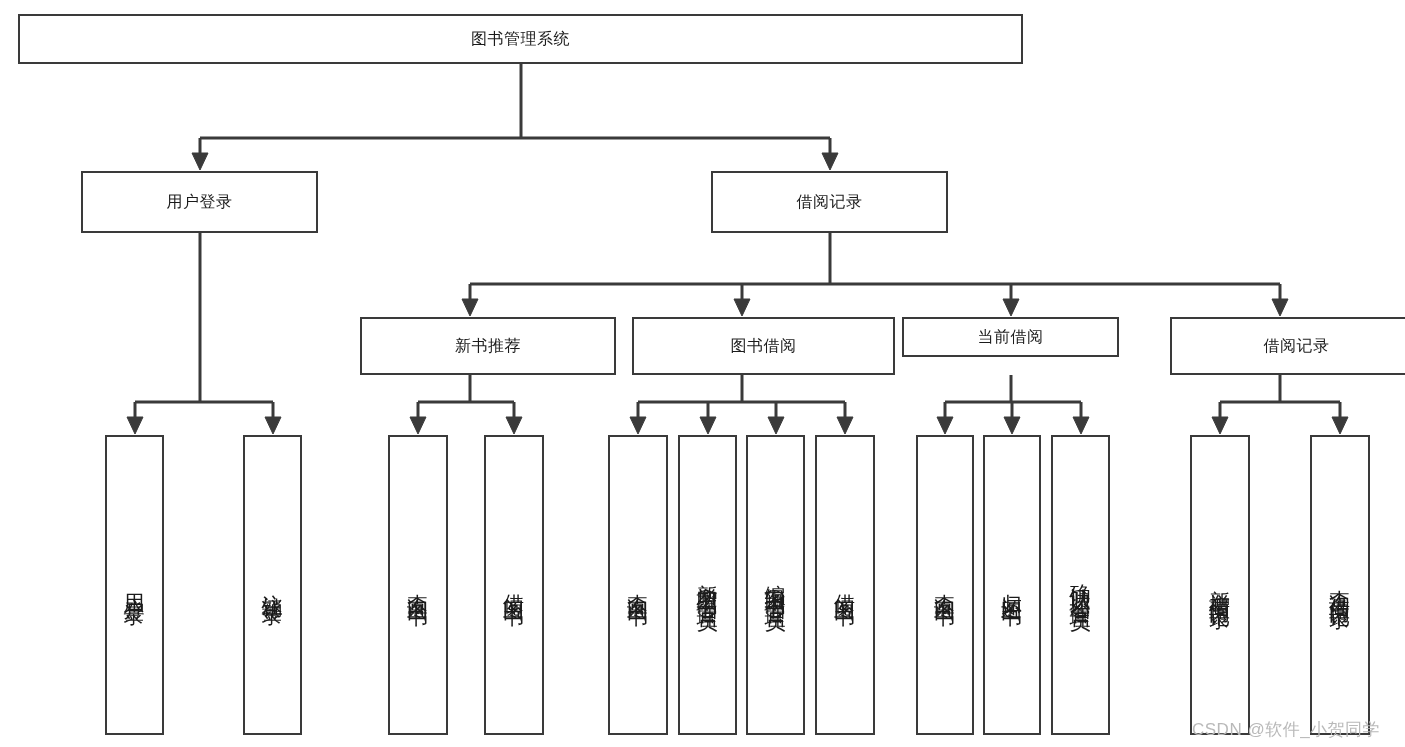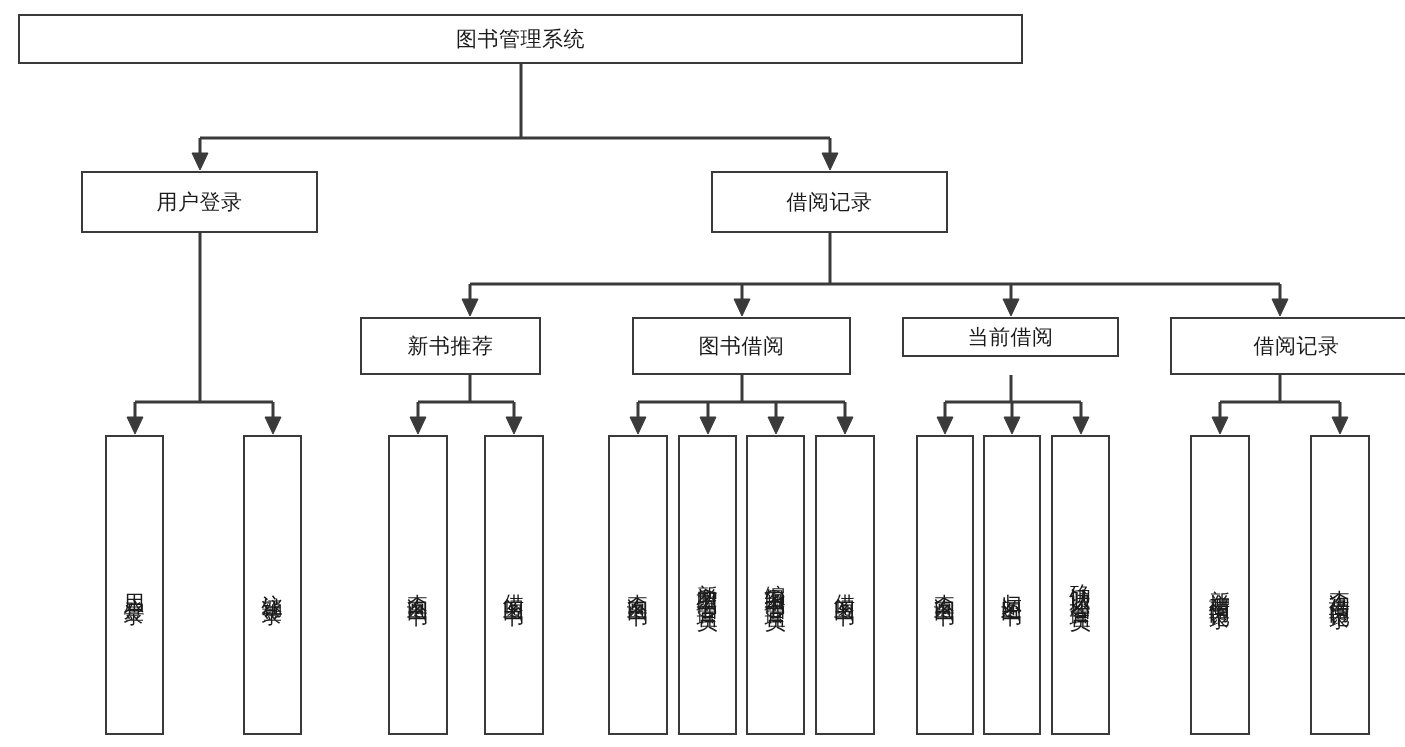--- a/index.html
+++ b/index.html
@@ -35,21 +35,21 @@
     justify-content: center;
     color: #1b1b1b;
   }
   .node-label {
     display: block;
     text-align: center;
     line-height: 1.18;
     white-space: nowrap;
   }
   .horiz .node-label {
-    font-size: 21px;
+    font-size: 16px;
     letter-spacing: 0.5px;
   }
   .vert {
     padding: 6px 0;
   }
   .vert .node-label {
     writing-mode: vertical-rl;
     text-orientation: upright;
     font-size: 21px;
     letter-spacing: 4px;
@@ -139,24 +139,24 @@
   <div id="nodes">
       <div class="node horiz" style="left: 18px; top: 14px; width: 1005px; height: 50px;">
         <span class="node-label">图书管理系统</span>
       </div>
       <div class="node horiz" style="left: 81px; top: 171px; width: 237px; height: 62px;">
         <span class="node-label">用户登录</span>
       </div>
       <div class="node horiz" style="left: 711px; top: 171px; width: 237px; height: 62px;">
         <span class="node-label">借阅记录</span>
       </div>
-      <div class="node horiz" style="left: 360px; top: 317px; width: 181px; height: 58px;">
+      <div class="node horiz" style="left: 360px; top: 317px; width: 256px; height: 58px;">
         <span class="node-label">新书推荐</span>
       </div>
-      <div class="node horiz" style="left: 632px; top: 317px; width: 219px; height: 58px;">
+      <div class="node horiz" style="left: 632px; top: 317px; width: 263px; height: 58px;">
         <span class="node-label">图书借阅</span>
       </div>
       <div class="node horiz" style="left: 902px; top: 317px; width: 217px; height: 40px;">
         <span class="node-label">当前借阅</span>
       </div>
       <div class="node horiz" style="left: 1170px; top: 317px; width: 253px; height: 58px;">
         <span class="node-label">借阅记录</span>
       </div>
       <div class="node vert" style="left: 105px; top: 435px; width: 59px; height: 300px;">
         <span class="node-label">用户登录</span>
@@ -191,13 +191,14 @@
       <div class="node vert" style="left: 1051px; top: 435px; width: 59px; height: 300px;">
         <span class="node-label">确认归还（管理员）</span>
       </div>
       <div class="node vert" style="left: 1190px; top: 435px; width: 60px; height: 300px;">
         <span class="node-label">新增借阅记录</span>
       </div>
       <div class="node vert" style="left: 1310px; top: 435px; width: 60px; height: 300px;">
         <span class="node-label">查询借阅记录</span>
       </div>
     </div>
+  <div class="watermark" style="left: 1192px; top: 718px;">CSDN @软件_小贺同学</div>
 </div>
 
 </body></html>

